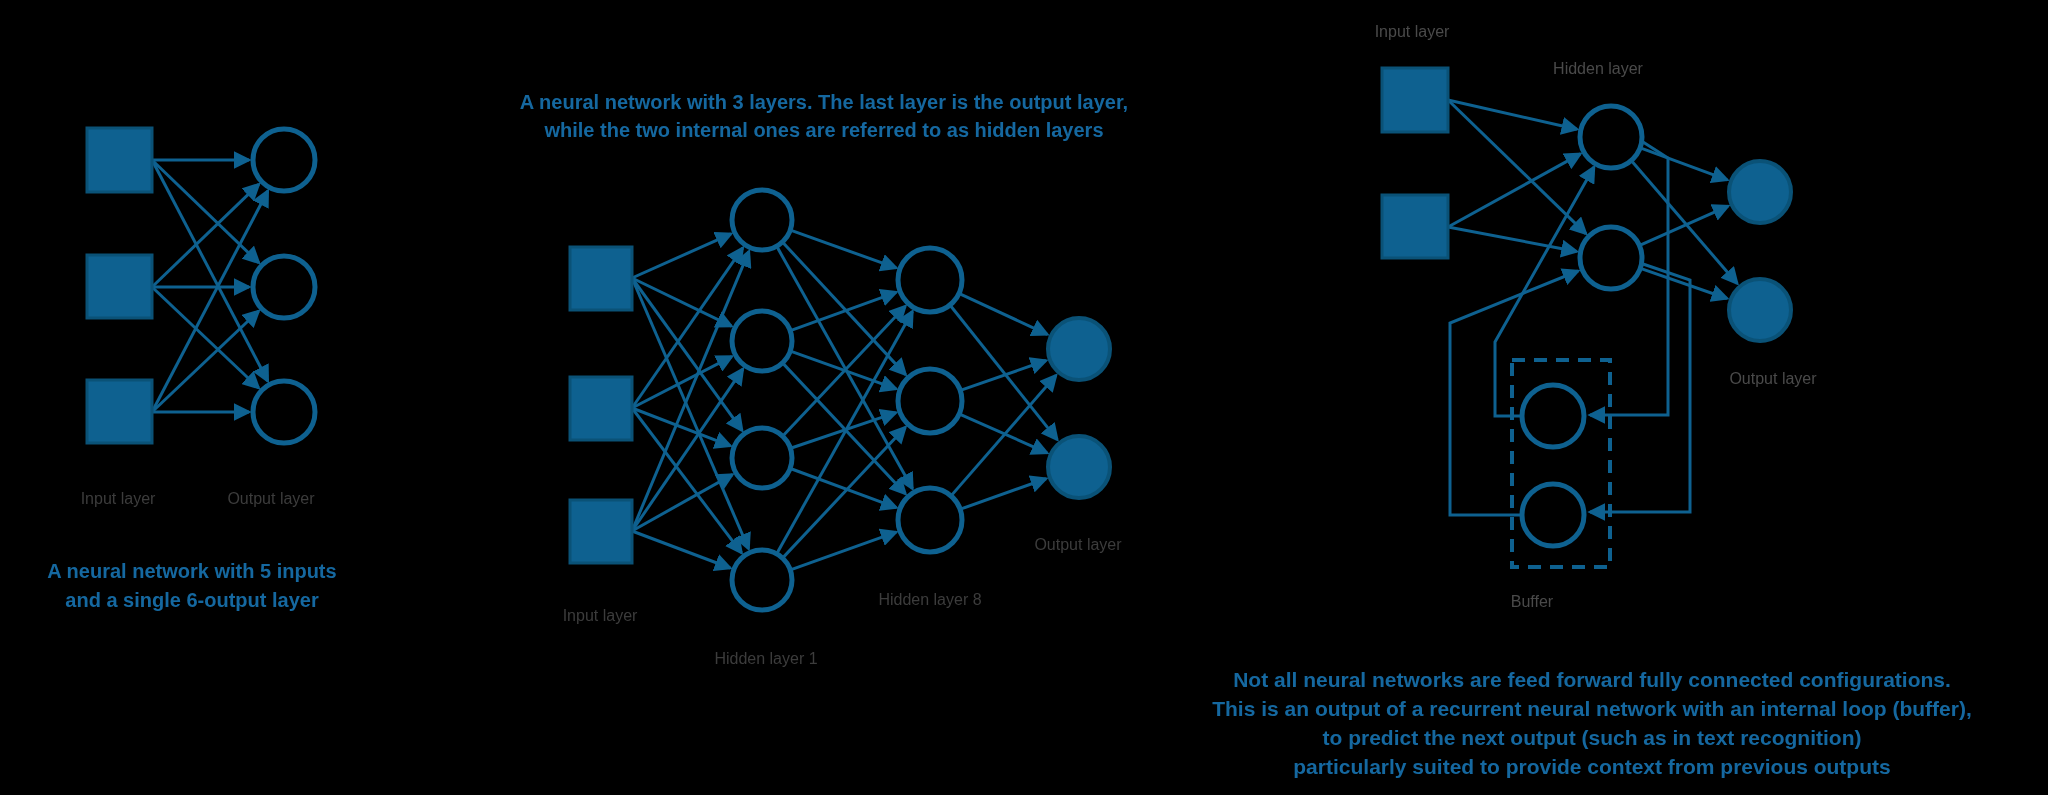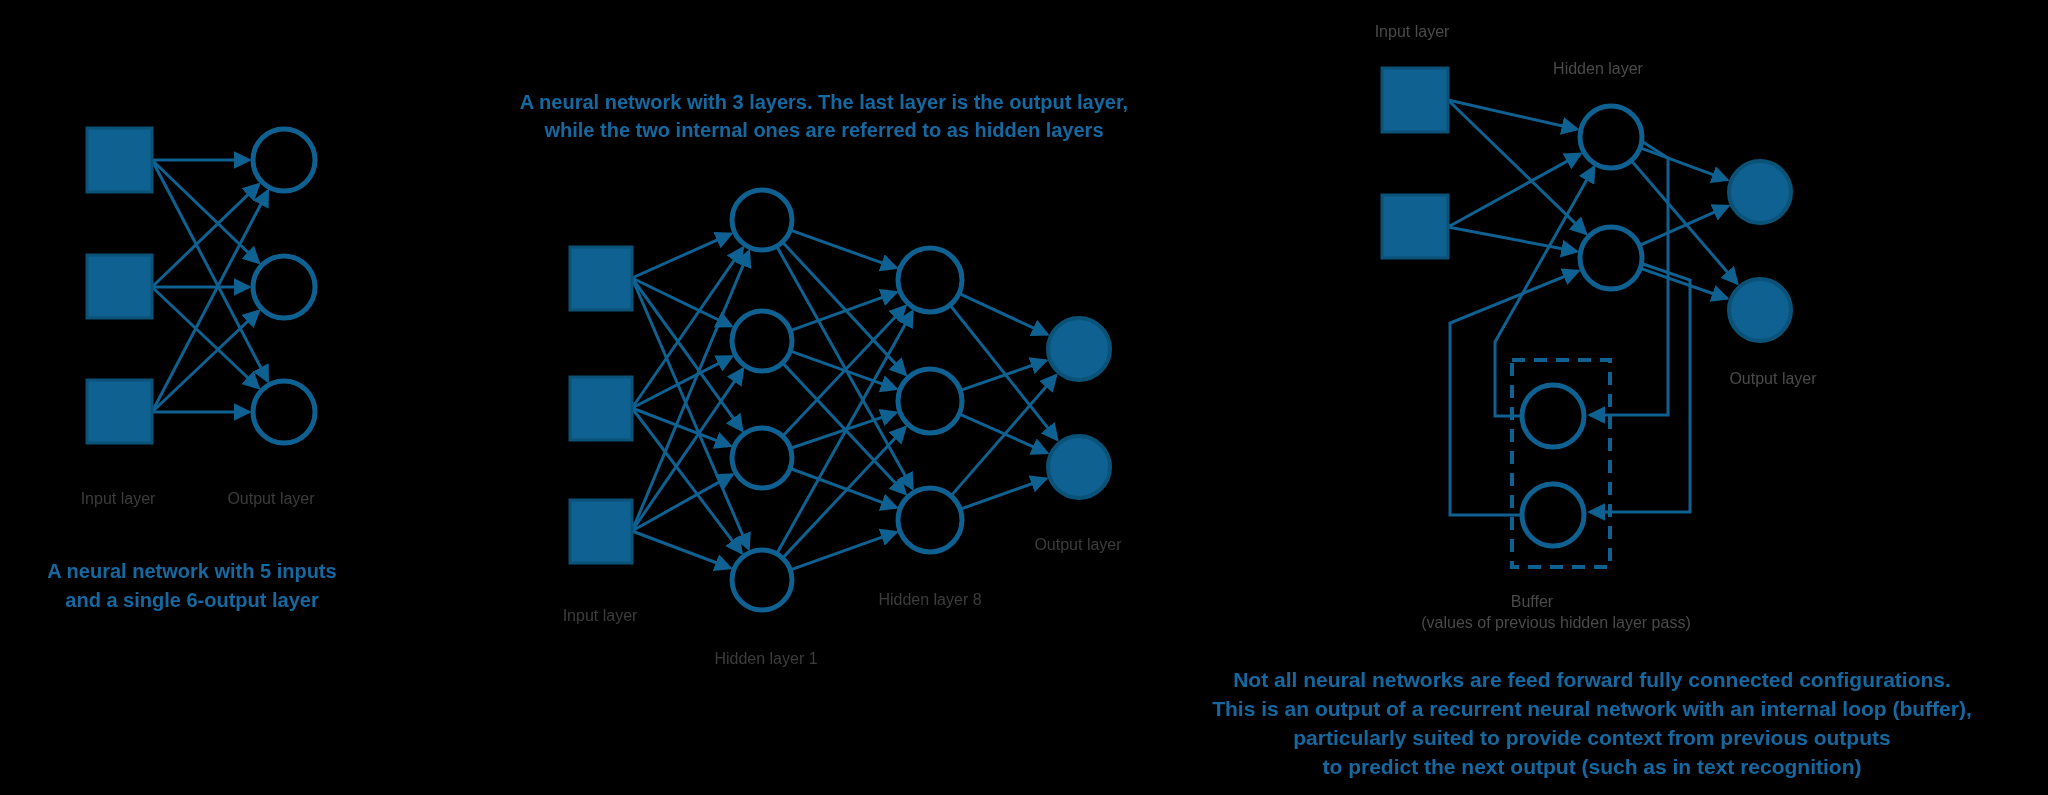--- a/index.html
+++ b/index.html
@@ -144,20 +144,19 @@
   </div>
   <div class="lbl" style="left:600px; top:616px;">Input layer</div>
   <div class="lbl" style="left:766px; top:659px;">Hidden layer 1</div>
   <div class="lbl" style="left:930px; top:600px;">Hidden layer 8</div>
   <div class="lbl" style="left:1078px; top:545px;">Output layer</div>
 
   <div class="lbl right" style="left:1412px; top:32px;">Input layer</div>
   <div class="lbl right" style="left:1598px; top:69px;">Hidden layer</div>
   <div class="lbl right" style="left:1773px; top:379px;">Output layer</div>
   <div class="lbl right" style="left:1532px; top:594px;margin-top:8px;">Buffer</div>
-  <div class="lbl right" style="left:1556px; top:623px;">(values of previous hidden layer pass)</div>
   <div class="cap" id="d3-caption" style="left:1592px; top:665px;">
     <div>Not all neural networks are feed forward fully connected configurations.</div>
     <div>This is an output of a recurrent neural network with an internal loop (buffer),</div>
+    <div>to predict the next output (such as in text recognition)</div>
     <div>particularly suited to provide context from previous outputs</div>
-    <div>to predict the next output (such as in text recognition)</div>
   </div>
 </div>
 
 </body></html>

